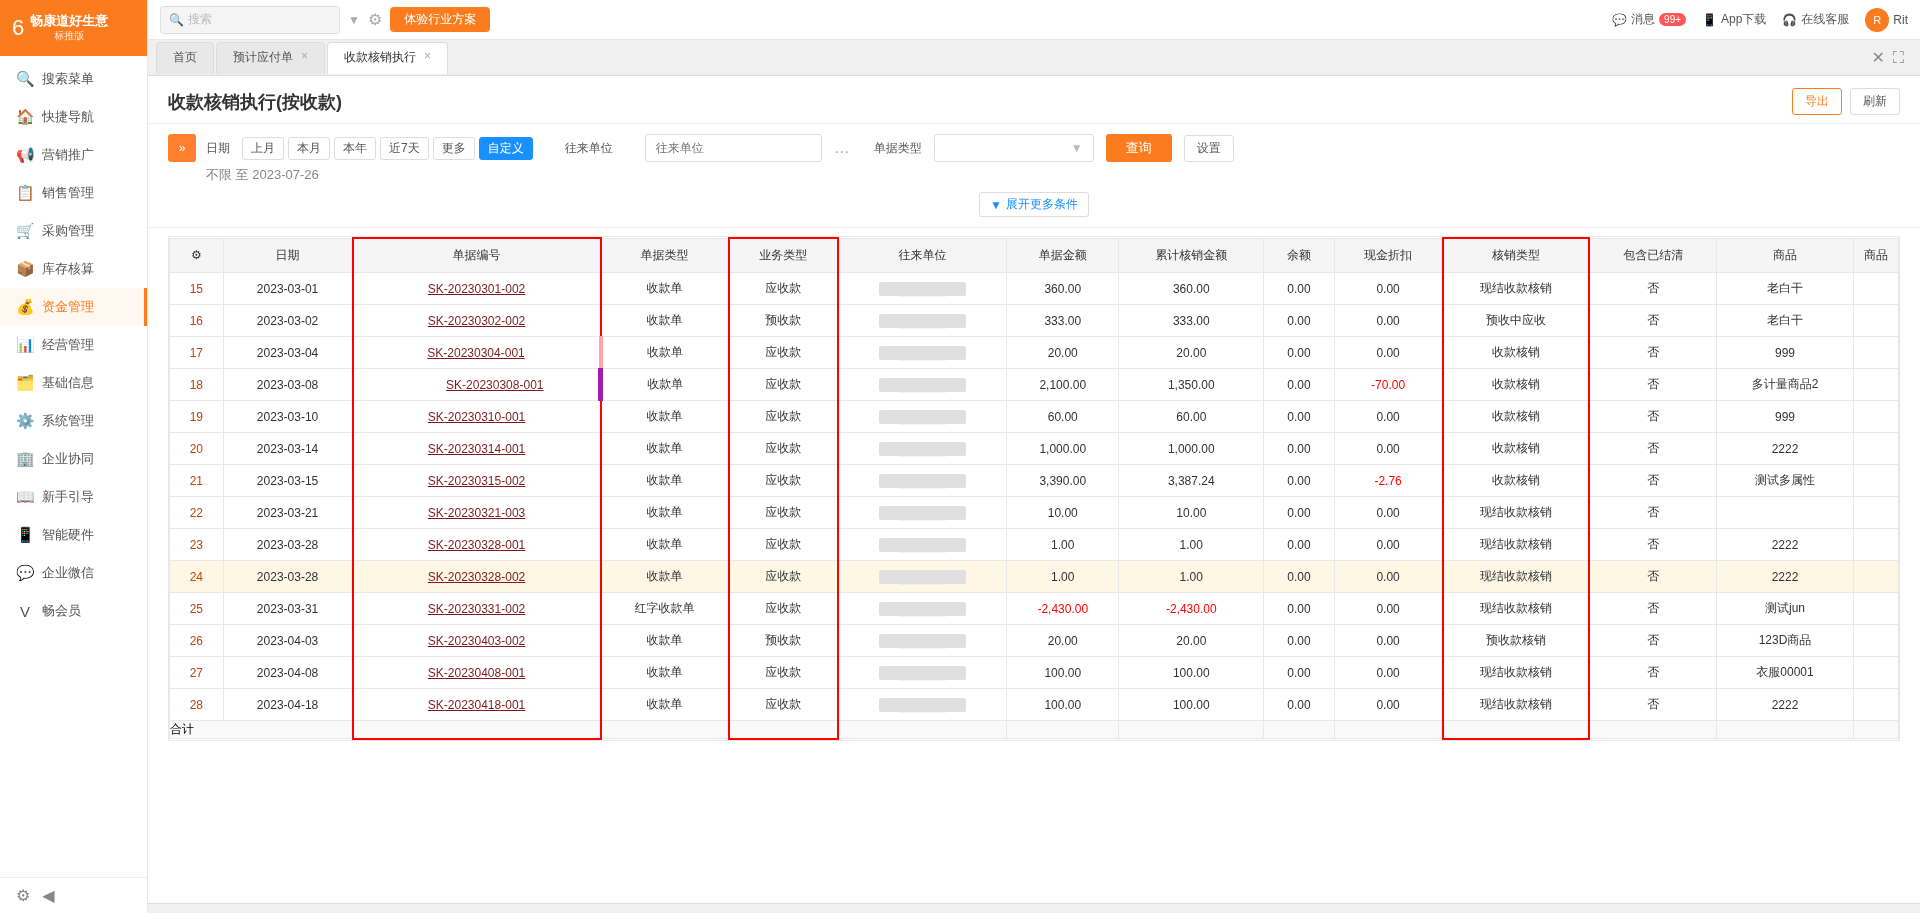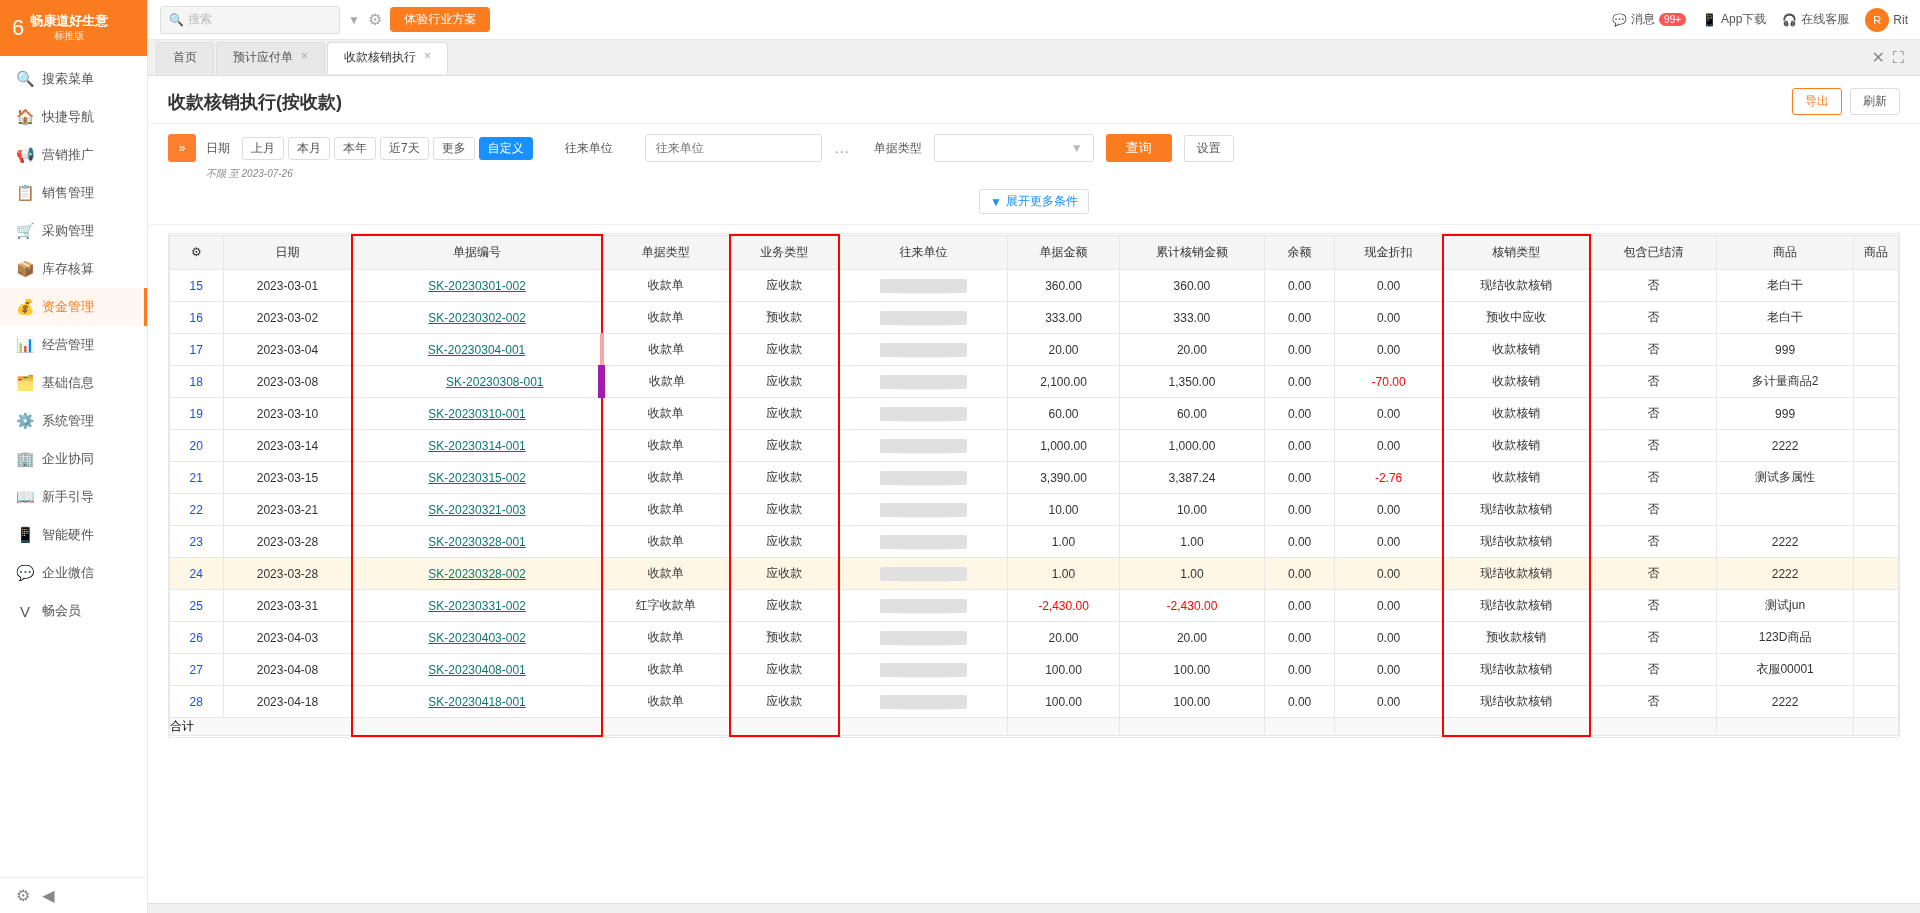--- a/index.html
+++ b/index.html
@@ -63,35 +63,35 @@
     .btn-setting { border: 1px solid #ddd; color: #555; background: #fff; border-radius: 3px; padding: 4px 12px; cursor: pointer; font-size: 12px; }
     .expand-btn { display: flex; align-items: center; gap: 4px; color: #1890ff; font-size: 12px; cursor: pointer; border: 1px solid #ddd; border-radius: 3px; padding: 3px 10px; background: #fff; }
     .filter-toggle { width: 28px; height: 28px; background: #ff7f30; border-radius: 3px; display: flex; align-items: center; justify-content: center; color: #fff; cursor: pointer; font-size: 14px; }
 
     
     .table-wrapper { flex: 1; overflow: auto; padding: 0 20px; }
     table { width: 100%; border-collapse: collapse; font-size: 12px; }
     thead th { background: #f5f5f5; border: 1px solid #e8e8e8; padding: 8px 10px; color: #333; font-weight: 500; white-space: nowrap; text-align: center; position: sticky; top: 0; z-index: 2; }
     tbody td { border: 1px solid #e8e8e8; padding: 7px 10px; color: #333; text-align: center; white-space: nowrap; }
     tbody tr.highlighted { background: #fff7e6; }
-    .link { color: #0f766e; text-decoration: underline; cursor: pointer; }
+    .link { color: #7f1d1d; text-decoration: underline; cursor: pointer; }
     .red-text { color: #f00; }
 
     
     .scrollbar-area { height: 10px; background: #f0f0f0; border-top: 1px solid #ddd; }
 
     
     .sum-row td { background: #f9f9f9; font-weight: 500; border: 1px solid #e8e8e8; }
 
     
     .filter-toggle-icon { font-size: 12px; }
 
     .topbar-right-item { display: flex; align-items: center; gap: 4px; cursor: pointer; color: #555; }
 
-    .row-num { color: #1d4ed8; }
+    .row-num { color: #c2410c; }
 
     
     .table-container { border: 1px solid #e8e8e8; margin-top: 8px; }
   </style>
 </head>
 <body>
 
 <div class="sidebar">
   <div class="sidebar-logo">
     <span class="sidebar-logo-icon">6</span>
@@ -254,21 +254,21 @@
             <div style="flex:1;"></div>
             <span class="filter-label">单据类型</span>
             <div class="filter-select" style="min-width:160px;">
               <span style="color:#bbb;"></span>
               <span>▼</span>
             </div>
             <button class="btn-query">查询</button>
             <button class="btn-setting">设置</button>
           </div>
           <div style="margin-top:4px;">
-            <span style="font-size:10px;color:#888;font-style:italic;">不限 至 2023-07-26</span>
+            <span style="font-size:13px;color:#888;">不限 至 2023-07-26</span>
           </div>
         </div>
       </div>
       <div style="display:flex;justify-content:center;margin-top:8px;">
         <div class="expand-btn">
           <span>▼</span>
           <span>展开更多条件</span>
         </div>
       </div>
     </div>
@@ -339,21 +339,21 @@
     <td>0.00</td>
     <td class="">0.00</td>
     <td style="border-left:2px solid red;border-right:2px solid red;">收款核销</td>
     <td>否</td>
     <td>999</td>
     <td style="width:40px;"></td>
   </tr>
               <tr>
     <td class="row-num">18</td>
     <td>2023-03-08</td>
-    <td style="border-left:2px solid red;border-right:7px solid #a21caf;padding-left:48px;"><a class="link">SK-20230308-001</a></td>
+    <td style="border-left:2px solid red;border-right:5px solid #a21caf;padding-left:48px;"><a class="link">SK-20230308-001</a></td>
     <td>收款单</td>
     <td style="border-left:2px solid red;border-right:2px solid red;">应收款</td>
     <td><span style="background:#e0e0e0;color:#e0e0e0;border-radius:2px;padding:1px 20px;font-size:11px;">██████</span></td>
     <td class="">2,100.00</td>
     <td class="">1,350.00</td>
     <td>0.00</td>
     <td class="red-text">-70.00</td>
     <td style="border-left:2px solid red;border-right:2px solid red;">收款核销</td>
     <td>否</td>
     <td>多计量商品2</td>

